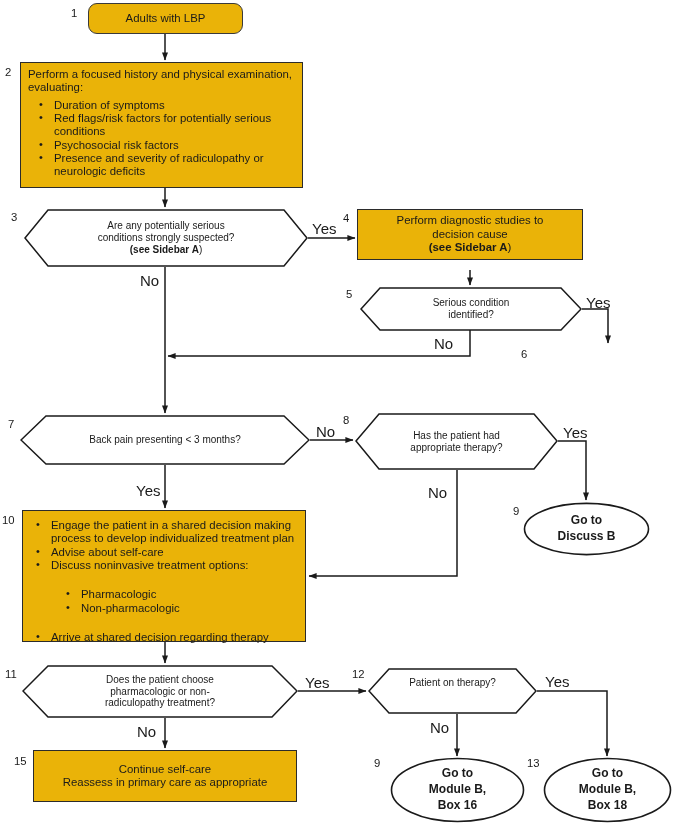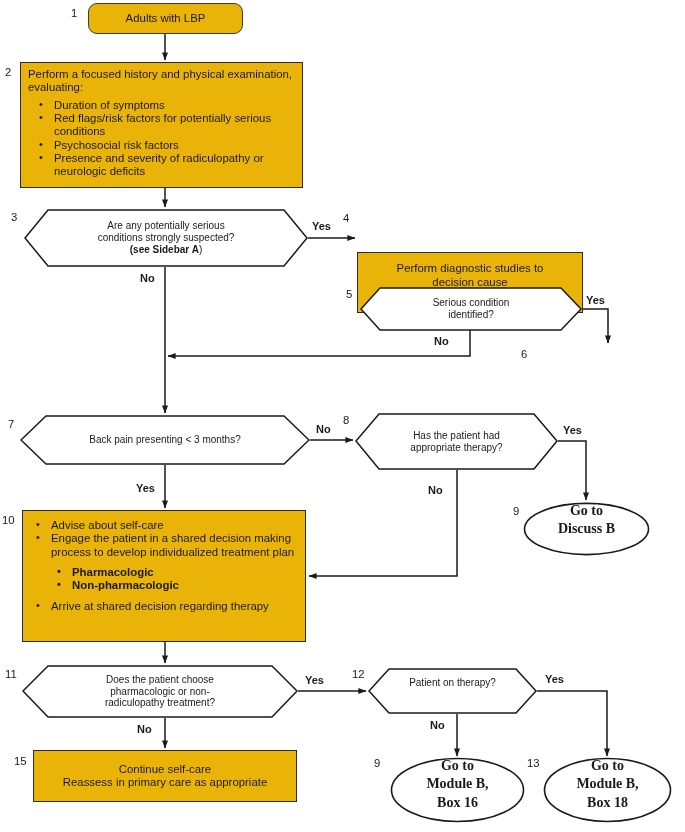--- a/index.html
+++ b/index.html
@@ -69,42 +69,41 @@
   }
   .ellwrap {
     position: absolute;
     z-index: 2;
   }
   .ellwrap svg { position: absolute; left: 0; top: 0; }
   .ellwrap .elltext {
     position: absolute;
     left: 0; top: 0; right: 0; bottom: 0;
     display: flex;
+    align-items: center;
     justify-content: center;
     text-align: center;
-    font-size: 14px;
+    font-size: 12px;
     font-weight: bold;
     line-height: 1.32;
     box-sizing: border-box;
-    font-family: Liberation Serif, serif;
   }
   .stepnum {
     position: absolute;
     font-size: 11.3px;
     color: #1a1a1a;
     z-index: 3;
     white-space: nowrap;
   }
   .edgelabel {
     position: absolute;
-    font-size: 11px;
+    font-size: 15px;
     color: #1a1a1a;
     z-index: 3;
     white-space: nowrap;
-    font-weight: bold;
   }
   .body-text {
     text-align: left;
     width: 100%;
     padding: 5px 6px 4px 7px;
     box-sizing: border-box;
   }
   .center-text {
     text-align: center;
     width: 100%;
@@ -122,24 +121,23 @@
     margin-bottom: 0px;
   }
   ul.bullets > li::before {
     content: "\2022";
     position: absolute;
     left: 7px;
     top: -1px;
     font-size: 11px;
   }
   ul.sub {
-    margin: 7px;
+    margin: 16px;
     padding: 0;
     list-style: none;
-    font-weight: bold;
   }
   ul.sub > li {
     position: relative;
     padding-left: 40px;
     text-align: left;
   }
   ul.sub > li::before {
     content: "\2022";
     position: absolute;
     left: 25px;
@@ -223,21 +221,21 @@
         <div>Are any potentially serious</div>
         <div>conditions strongly suspected?</div>
         <div class="nowrapline"><span class="bold">(see Sidebar A</span><span>)</span></div>
       </div>
     </div>
   </div>
   <div class="stepnum" style="left:11px; top:211px;">3</div>
   <div class="edgelabel" style="left:312px; top:220px;">Yes</div>
   <div class="edgelabel" style="left:140px; top:272px;">No</div>
 
-  <div class="node rect" style="left:357px; top:209px; width:226px; height:61px;margin-top:43px;">
+  <div class="node rect" style="left:357px; top:209px; width:226px; height:51px;">
     <div class="center-text">
       <div>Perform diagnostic studies to</div>
       <div>decision cause</div>
       <div><span class="bold">(see Sidebar A</span><span>)</span></div>
     </div>
   </div>
   <div class="stepnum" style="left:343px; top:212px;">4</div>
 
   <div class="hexwrap" style="left:360px; top:287px; width:222px; height:44px;">
     <svg width="222" height="44" xmlns="http://www.w3.org/2000/svg">
@@ -292,22 +290,23 @@
         <div>Go to</div>
         <div>Discuss B</div>
       </div>
     </div>
   </div>
   <div class="stepnum" style="left:513px; top:505px;">9</div>
 
   <div class="node rect" style="left:22px; top:510px; width:284px; height:132px; align-items:flex-start;">
     <div class="body-text" style="padding:4px 4px 4px 2px;">
       <ul class="bullets">
+        <li>Engage the patient in a shared decision making process to develop individualized treatment plan</li>
         <li>Advise about self-care</li>
-        <li>Engage the patient in a shared decision making process to develop individualized treatment plan</li>
+        <li>Discuss noninvasive treatment options:</li>
       </ul>
       <ul class="sub">
         <li>Pharmacologic</li>
         <li>Non-pharmacologic</li>
       </ul>
       <ul class="bullets">
         <li>Arrive at shared decision regarding therapy</li>
       </ul>
     </div>
   </div>

